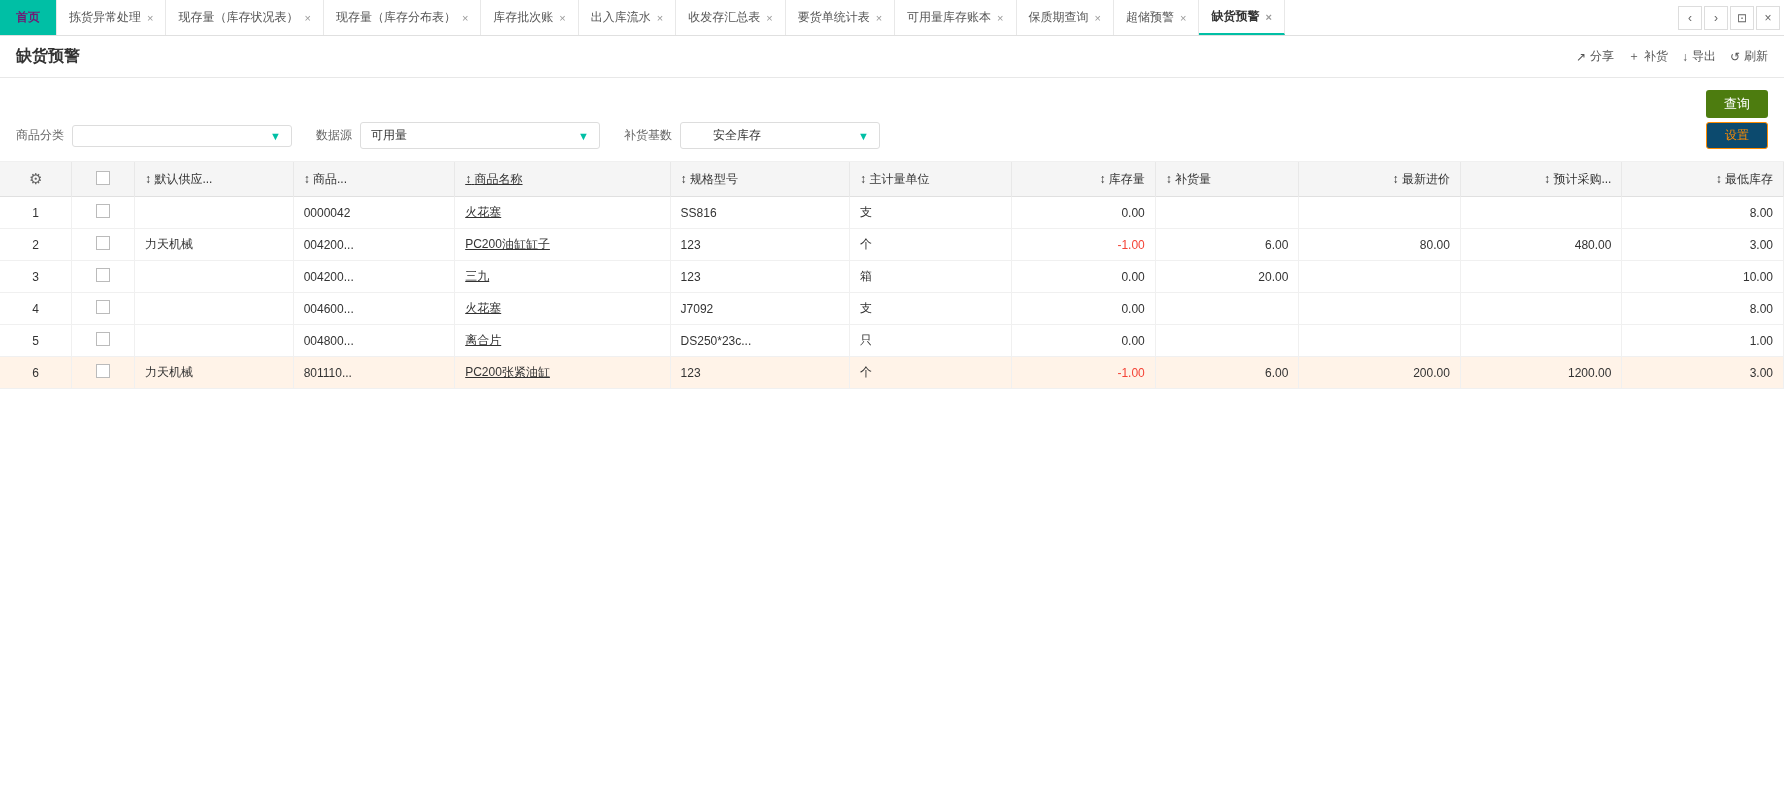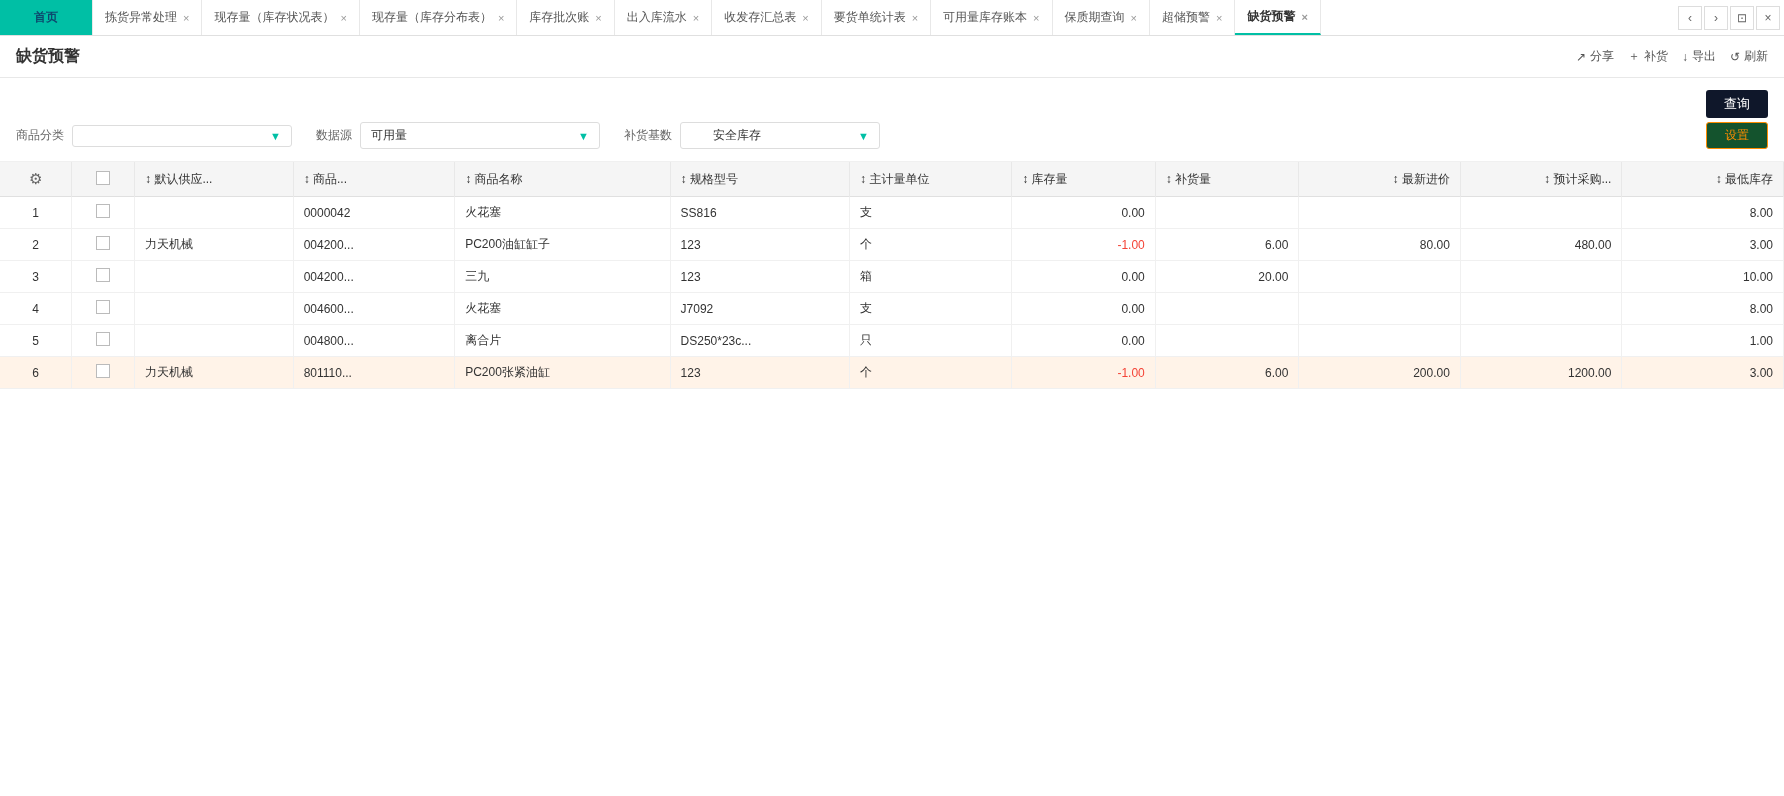--- a/index.html
+++ b/index.html
@@ -21,23 +21,23 @@
       height: 100%;
       white-space: nowrap;
       cursor: pointer;
       font-size: 12px;
       color: #555;
       border-right: 1px solid #e8e8e8;
       position: relative;
     }
     .tab-item.home {
       background: #00bfa5;
-      color: #0c4a6e;
+      color: #701a75;
       font-weight: bold;
-      padding: 0 34px;
+      padding: 0 16px;
     }
     .tab-item.active {
       background: #fff;
       color: #333;
       font-weight: bold;
       border-bottom: 2px solid #00bfa5;
     }
     .tab-item .close-btn {
       margin-left: 6px;
       color: #999;
@@ -140,31 +140,31 @@
     }
     .chevron { color: #00bfa5; font-size: 11px; }
 
     .filter-actions {
       margin-left: auto;
       display: flex;
       flex-direction: column;
       gap: 4px;
     }
     .btn-query {
-      background: #0f172a;
+      background: #4d7c0f;
       color: #fff;
       border: none;
       border-radius: 3px;
       padding: 5px 18px;
       font-size: 13px;
       cursor: pointer;
       white-space: nowrap;
     }
     .btn-settings {
-      background: #14532d;
+      background: #0c4a6e;
       color: #ff8c00;
       border: 1px solid #ff8c00;
       border-radius: 3px;
       padding: 4px 18px;
       font-size: 12px;
       cursor: pointer;
       white-space: nowrap;
     }
 
     
@@ -197,24 +197,24 @@
       padding: 7px 10px;
       border-right: 1px solid #f0f0f0;
       color: #333;
       white-space: nowrap;
     }
     .col-index { width: 40px; text-align: center; }
     .col-checkbox { width: 30px; text-align: center; }
     .col-settings-icon { width: 36px; text-align: center; }
     .col-supplier { width: 80px; }
     .col-product-code { width: 90px; }
-    .col-product-name { width: 120px; }
+    .col-product-name { width: 120px; text-decoration: underline; }
     .col-spec { width: 100px; }
     .col-unit { width: 80px; }
-    .col-stock { width: 80px; }
+    .col-stock { width: 80px; text-align: right; }
     .col-replenish { width: 80px; }
     .col-price { width: 90px; text-align: right; }
     .col-purchase { width: 90px; text-align: right; }
     .col-min-stock { width: 90px; text-align: right; }
 
     .settings-gear {
       color: #666;
       font-size: 15px;
       cursor: pointer;
     }

